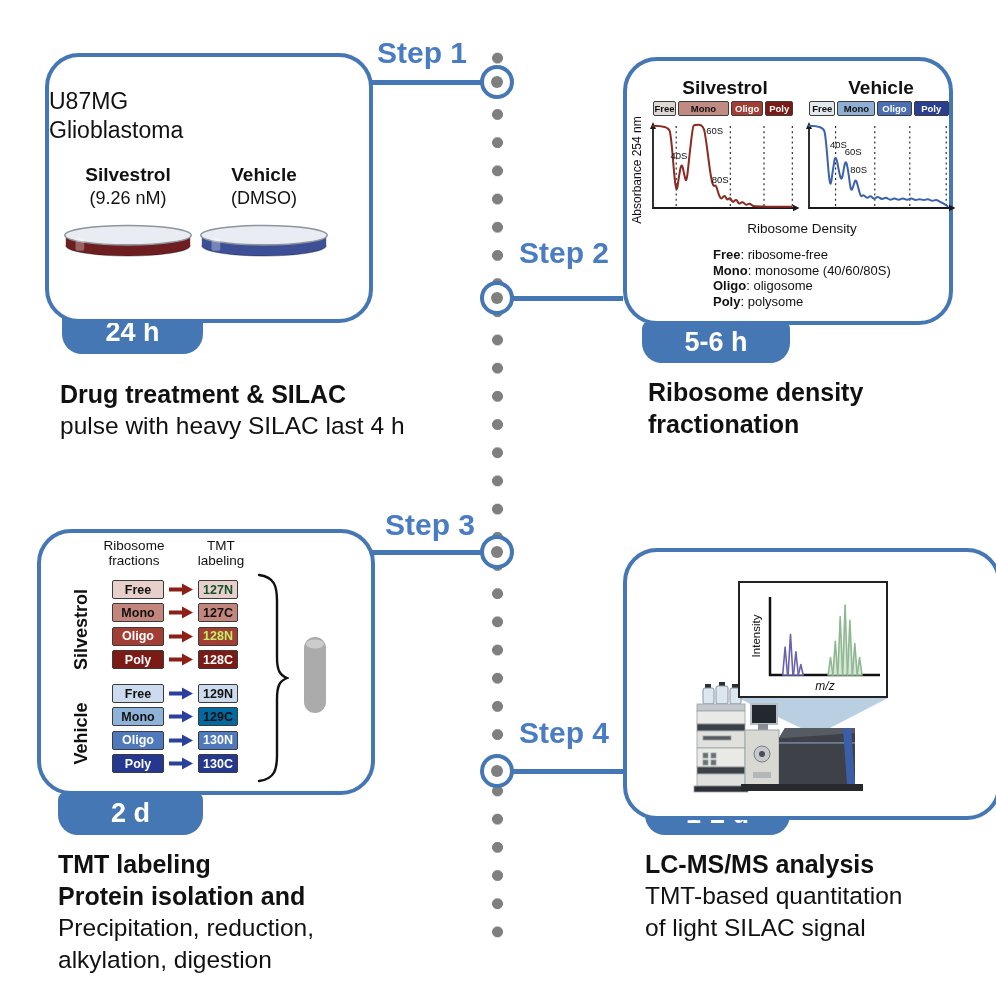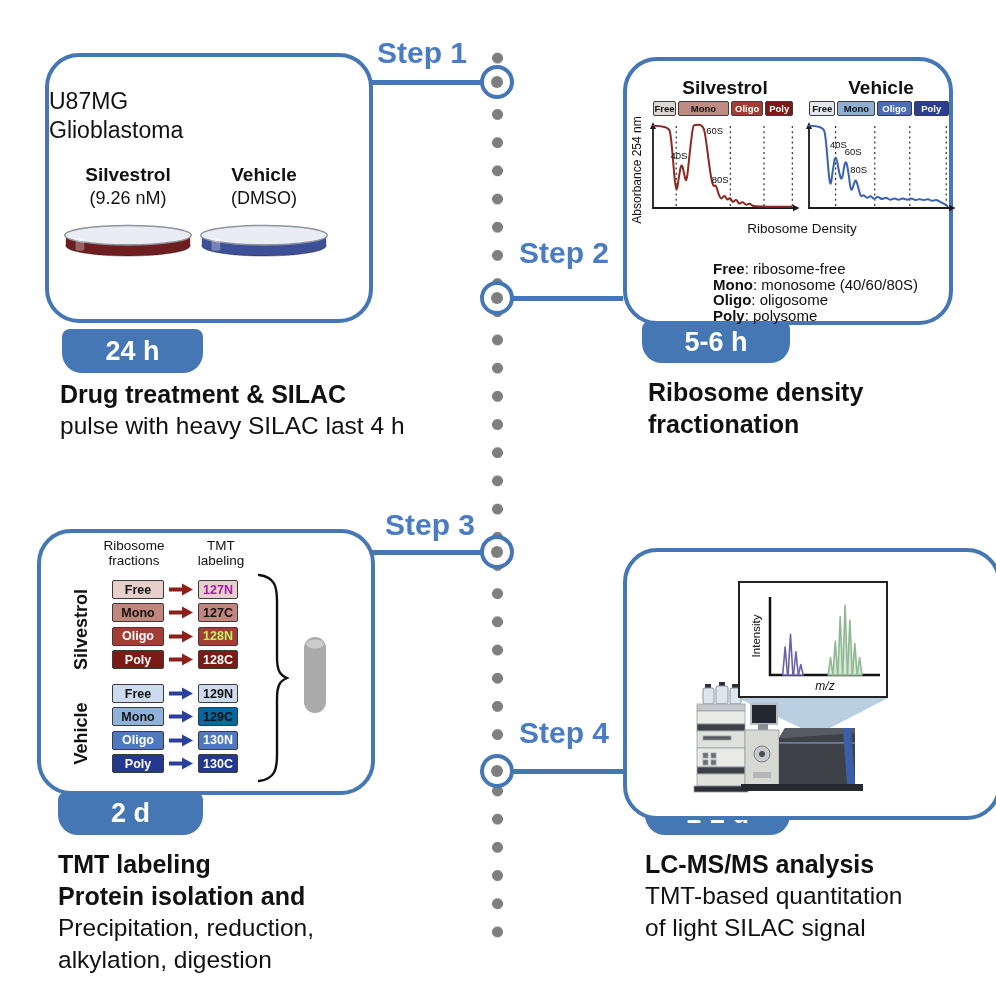--- a/index.html
+++ b/index.html
@@ -34,21 +34,21 @@
   .liq{fill:var(--liq);}
   
   .chart{position:absolute;width:152px;top:16px;}
   .chart-title{text-align:center;font-weight:bold;font-size:19px;height:24px;}
   .bars{display:flex;gap:2px;margin-left:4px;width:140px;height:15px;}
   .bar-seg{border:1px solid #3d3d3d;border-radius:2px;font-size:9.5px;font-weight:bold;
            display:flex;align-items:center;justify-content:center;box-sizing:border-box;
            overflow:hidden;white-space:nowrap;}
   .plot{display:block;margin-top:2px;}
   .xlab{position:absolute;left:80px;top:160px;width:190px;text-align:center;font-size:13.5px;}
-  .legend{position:absolute;left:86px;top:200px;font-size:15px;line-height:15.5px;}
+  .legend{position:absolute;left:86px;top:186px;font-size:13px;line-height:15.5px;}
   
   .colhead{position:absolute;top:5px;font-size:13.5px;line-height:15px;text-align:center;
            transform:translateX(-50%);}
   .vlab{position:absolute;left:-15px;width:110px;text-align:center;font-weight:bold;
         font-size:18px;transform:rotate(-90deg);white-space:nowrap;}
   .grp{position:absolute;left:71px;display:flex;flex-direction:column;gap:4.4px;}
   .row{display:flex;align-items:center;height:19px;}
   .fbox{width:52px;height:19px;border:1.5px solid #3b3b3b;border-radius:2px;font-size:12.5px;
         font-weight:bold;display:flex;align-items:center;justify-content:center;box-sizing:border-box;}
   .tbox{width:40px;height:19px;border:1.5px solid #3b3b3b;border-radius:2px;font-size:12.5px;
@@ -99,21 +99,21 @@
       <div class="cname">Vehicle</div>
       <div class="cdose">(DMSO)</div>
       <svg class="dish" width="136" height="40" viewBox="0 0 140 40" style="--liq: #3d4f96;">
         <ellipse cx="70" cy="25" rx="64" ry="10.5" class="liq" stroke="rgba(0,0,0,0.35)" stroke-width="1"></ellipse>
         <rect x="6" y="14.5" width="128" height="11" class="liq"></rect>
         <ellipse cx="70" cy="14" rx="65" ry="10" fill="#e9edf3" stroke="#8e959c" stroke-width="1.6"></ellipse>
         <rect x="16" y="17" width="9" height="13" rx="2" fill="#ffffff" opacity="0.3"></rect>
       </svg>
     </div>
   </div>
-  <div class="badge" style="left:62px;top:329px;width:141px;height:44px;">24 h</div>
+  <div class="badge" style="left:62px;top:310px;width:141px;height:44px;">24 h</div>
   <div class="caption" style="left:60px;top:378px;">
       <div class="cap-b">Drug treatment &amp; SILAC</div>
       <div class="cap-r">pulse with heavy SILAC last 4 h</div>
     </div>
 
   <div class="panel" style="left:623px;top:57px;width:330px;height:268px;">
     <svg class="abs" style="left:0;top:52px;" width="20" height="115">
       <text transform="rotate(-90 10 57)" x="10" y="61" font-size="12" text-anchor="middle" fill="#111">Absorbance 254 nm</text>
     </svg>
     <div class="chart" style="left:22px;">
@@ -188,21 +188,21 @@
     <div class="vlab" style="top:86px;">Silvestrol</div>
     <div class="vlab" style="top:190px;">Vehicle</div>
     <div class="grp" style="top:47px;">
         <div class="row">
           <div class="fbox" style="background: rgb(231, 207, 204); color: rgb(17, 17, 17);">Free</div>
           <span class="arr">
             <svg width="26" height="15" viewBox="0 0 26 15">
               <path d="M1,5.6 h13 v-4 l11,5.9 -11,5.9 v-4 h-13 z" fill="#8c1f17"></path>
             </svg>
           </span>
-          <div class="tbox" style="background: rgb(231, 207, 204); color: #a21caf;">127N</div>
+          <div class="tbox" style="background: rgb(231, 207, 204); color: #14532d;">127N</div>
         </div>
         <div class="row">
           <div class="fbox" style="background: rgb(195, 134, 125); color: rgb(17, 17, 17);">Mono</div>
           <span class="arr">
             <svg width="26" height="15" viewBox="0 0 26 15">
               <path d="M1,5.6 h13 v-4 l11,5.9 -11,5.9 v-4 h-13 z" fill="#8c1f17"></path>
             </svg>
           </span>
           <div class="tbox" style="background: rgb(195, 134, 125); color: rgb(17, 17, 17);">127C</div>
         </div>

